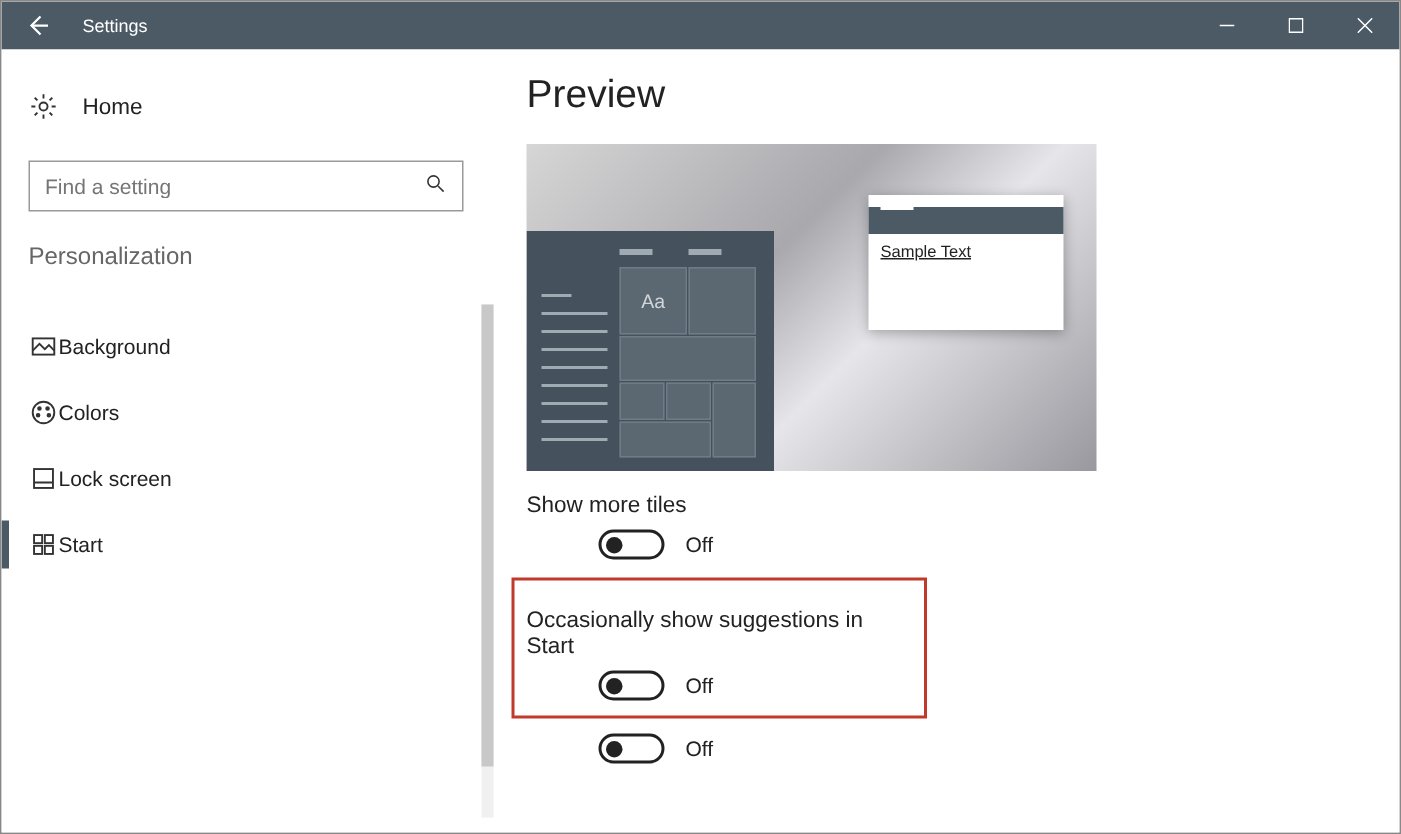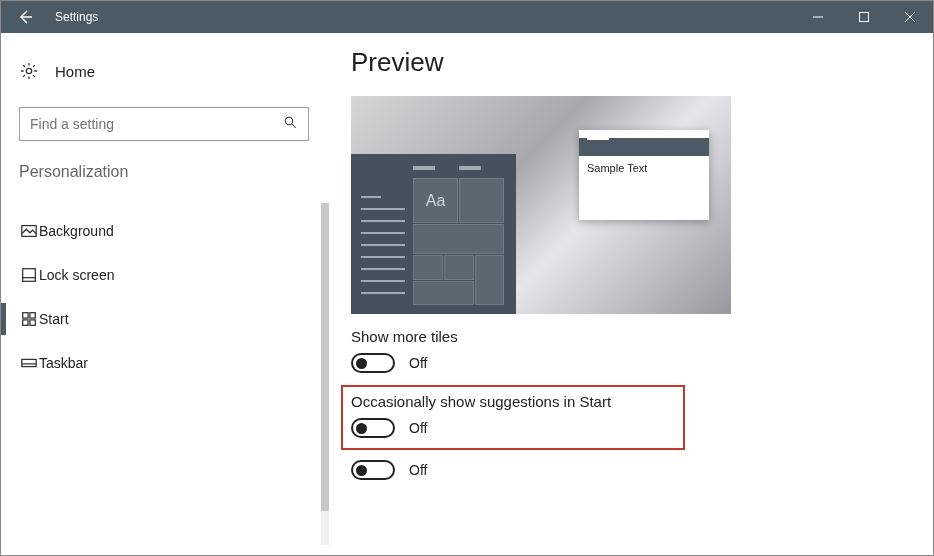--- a/index.html
+++ b/index.html
@@ -27,40 +27,40 @@
   .scrollthumb { width: 100%; height: 90%; background: #c8c8c8; }
   .main { flex: 1; padding: 14px 30px 0 20px; overflow: hidden; }
   .main h1 { font-size: 26px; font-weight: 400; color: #222; margin-bottom: 18px; }
   .preview-box { width: 380px; height: 218px; background: linear-gradient(135deg, #d6d6d6, #a8a8ad 40%, #e6e6ea 60%, #98989e); position: relative; margin-bottom: 14px; overflow: hidden; }
   .pv-dark { position: absolute; left: 0; bottom: 0; width: 165px; height: 160px; background: #45525d; }
   .pv-lines { position: absolute; left: 10px; bottom: 10px; width: 44px; }
   .pv-lines div { height: 2px; background: #a0aab2; margin-bottom: 10px; }
   .pv-lines div:first-child { width: 20px; }
   .pv-tiles { position: absolute; left: 62px; bottom: 0; width: 103px; height: 148px; }
   .pt { position: absolute; border: 1px solid #707b85; background: #5b6872; }
-  .pt1 { left:0; top:12px; width:45px; height:45px; display:flex; align-items:center; justify-content:center; color:#d0d6db; font-size:16px; }
+  .pt1 { left:0; top:12px; width:45px; height:45px; display:flex; align-items:center; justify-content:center; color:#d0d6db; font-size:13px; }
   .pt2 { left:46px; top:12px; width:45px; height:45px; }
   .pt3 { left:0; top:58px; width:91px; height:30px; }
   .pt4 { left:0; top:89px; width:30px; height:25px; }
   .pt5 { left:31px; top:89px; width:30px; height:25px; }
   .pt6 { left:62px; top:89px; width:29px; height:50px; }
   .pt7 { left:0; top:115px; width:61px; height:24px; }
   .pt-top { left:0; top:0; width:22px; height:4px; background:#a0aab2; border:none; }
   .pt-top2 { left:46px; top:0; width:22px; height:4px; background:#a0aab2; border:none; }
   .pv-window { position: absolute; right: 22px; top: 34px; width: 130px; height: 90px; background: #fff; box-shadow: 0 2px 8px rgba(0,0,0,0.3); }
   .pv-window .wtitle { height: 18px; background: #4c5a66; }
   .pv-window .wtitle div { width: 22px; height: 2px; background: #fff; margin: 8px 0 0 8px; }
-  .pv-window .wtext { font-size: 11px; padding: 6px 8px; color: #222; }
+  .pv-window .wtext { font-size: 11px; padding: 6px 8px; color: #222; text-decoration: underline; }
   .setting-row { margin-bottom: 12px; }
   .setting-row .slabel { font-size: 15px; color: #222; margin-bottom: 8px; }
-  .toggle-line { display: flex; align-items: center; }
+  .toggle-line { display: flex; align-items: center; margin-left: 48px; }
   .toggle { width: 44px; height: 20px; border: 2px solid #222; border-radius: 12px; position: relative; cursor: pointer; }
   .toggle .knob { width: 11px; height: 11px; background: #222; border-radius: 50%; position: absolute; left: 3px; top: 2.5px; }
   .toggle-text { margin-left: 14px; font-size: 14px; color: #222; }
-  .highlight-box { border: 2px solid #c0392b; padding: 6px 10px 10px 8px; margin: 6px 0 10px -10px; width: 344px; }
+  .highlight-box { border: 2px solid #c0392b; padding: 18px 10px 10px 8px; margin: 6px 0 10px -10px; width: 277px; }
   svg.s-icon { width: 18px; height: 18px; fill: none; stroke: #333; stroke-width: 1.4; }
 </style>
 </head>
 <body>
 
 <div class="titlebar">
   <div class="back">
     <svg viewBox="0 0 16 16">
         <path d="M10 2 L4 8 L10 14" stroke="#fff" stroke-width="1.5" fill="none"></path>
         <path d="M4 8 L15 8" stroke="#fff" stroke-width="1.5"></path>
@@ -111,45 +111,48 @@
           <svg class="s-icon" viewBox="0 0 20 20">
             <rect x="2" y="4" width="16" height="12"></rect>
             <path d="M2 13l5-5 4 4 3-3 4 4"></path>
           </svg>
         </span>
       <span class="label">Background</span>
     </div>
     <div class="nav-item">
       <span class="icon">
           <svg class="s-icon" viewBox="0 0 20 20">
+            <circle cx="10" cy="10" r="8"></circle>
+            <circle cx="7" cy="7" r="1" fill="#333"></circle>
+            <circle cx="13" cy="7" r="1" fill="#333"></circle>
+            <circle cx="14" cy="12" r="1" fill="#333"></circle>
+            <circle cx="6" cy="12" r="1" fill="#333"></circle>
+          </svg>
+        </span>
+      <span class="label">Colors</span>
+    </div>
+    <div class="nav-item">
+      <span class="icon">
+          <svg class="s-icon" viewBox="0 0 20 20">
             <rect x="3" y="3" width="14" height="14"></rect>
             <path d="M3 13h14"></path>
           </svg>
         </span>
       <span class="label">Lock screen</span>
     </div>
     <div class="nav-item selected">
       <span class="icon">
           <svg class="s-icon" viewBox="0 0 20 20">
             <rect x="3" y="3" width="6" height="6"></rect>
             <rect x="11" y="3" width="6" height="6"></rect>
             <rect x="3" y="11" width="6" height="6"></rect>
             <rect x="11" y="11" width="6" height="6"></rect>
           </svg>
         </span>
       <span class="label">Start</span>
-    </div>
-    <div class="nav-item">
-      <span class="icon">
-          <svg class="s-icon" viewBox="0 0 20 20">
-            <rect x="2" y="6" width="16" height="8"></rect>
-            <path d="M2 11h16"></path>
-          </svg>
-        </span>
-      <span class="label">Taskbar</span>
     </div>
 
     <div class="scrolltrack">
         <div class="scrollthumb"></div>
       </div>
   </div>
 
   <div class="main">
     <h1>Preview</h1>
 

